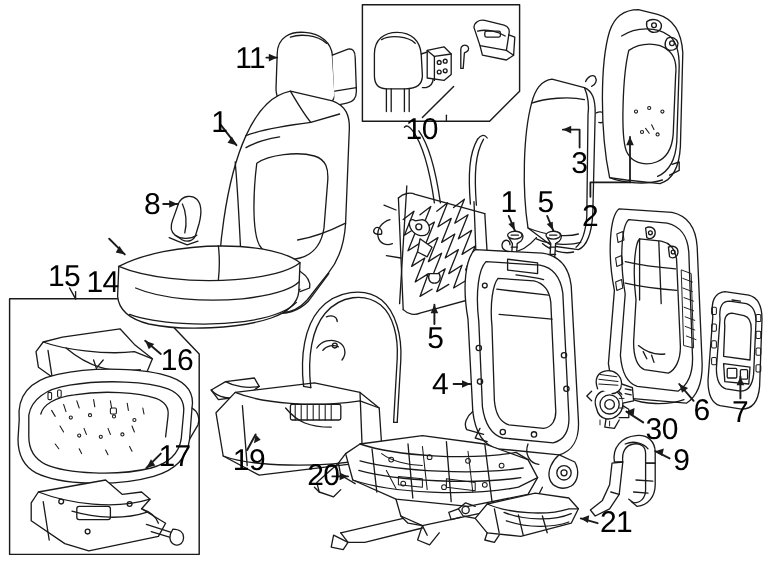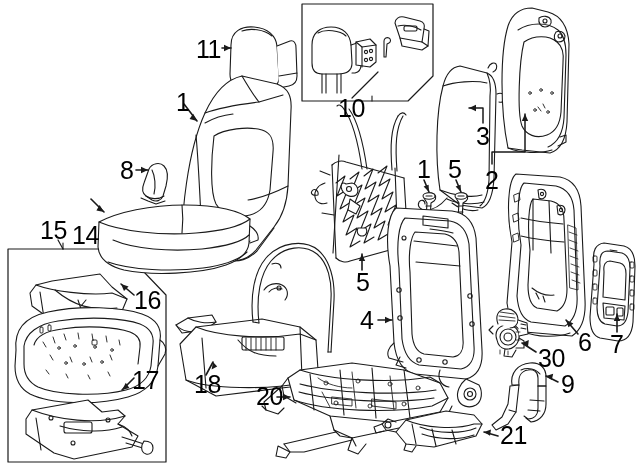--- a/index.html
+++ b/index.html
@@ -595,18 +595,18 @@
 <div class="lbl" style="left:120px;top:158px;">8</div>
 <div class="lbl" style="left:561px;top:372px;">9</div>
 <div class="lbl" style="left:338px;top:96px;">10</div>
 <div class="lbl" style="left:196px;top:37px;">11</div>
 <div class="lbl" style="left:417px;top:157px;">1</div>
 <div class="lbl" style="left:448px;top:157px;">5</div>
 <div class="lbl" style="left:72px;top:179px;margin-top:44px;">14</div>
 <div class="lbl" style="left:40px;top:218px;">15</div>
 <div class="lbl" style="left:134px;top:288px;">16</div>
 <div class="lbl" style="left:132px;top:368px;">17</div>
-<div class="lbl" style="left:194px;top:372px;">18</div>
+<div class="lbl" style="left:194px;top:372px;">19</div>
 <div class="lbl" style="left:256px;top:384px;">20</div>
 <div class="lbl" style="left:538px;top:346px;">30</div>
 <div class="lbl" style="left:500px;top:423px;">21</div>
 
 </div>
 
 </body></html>

